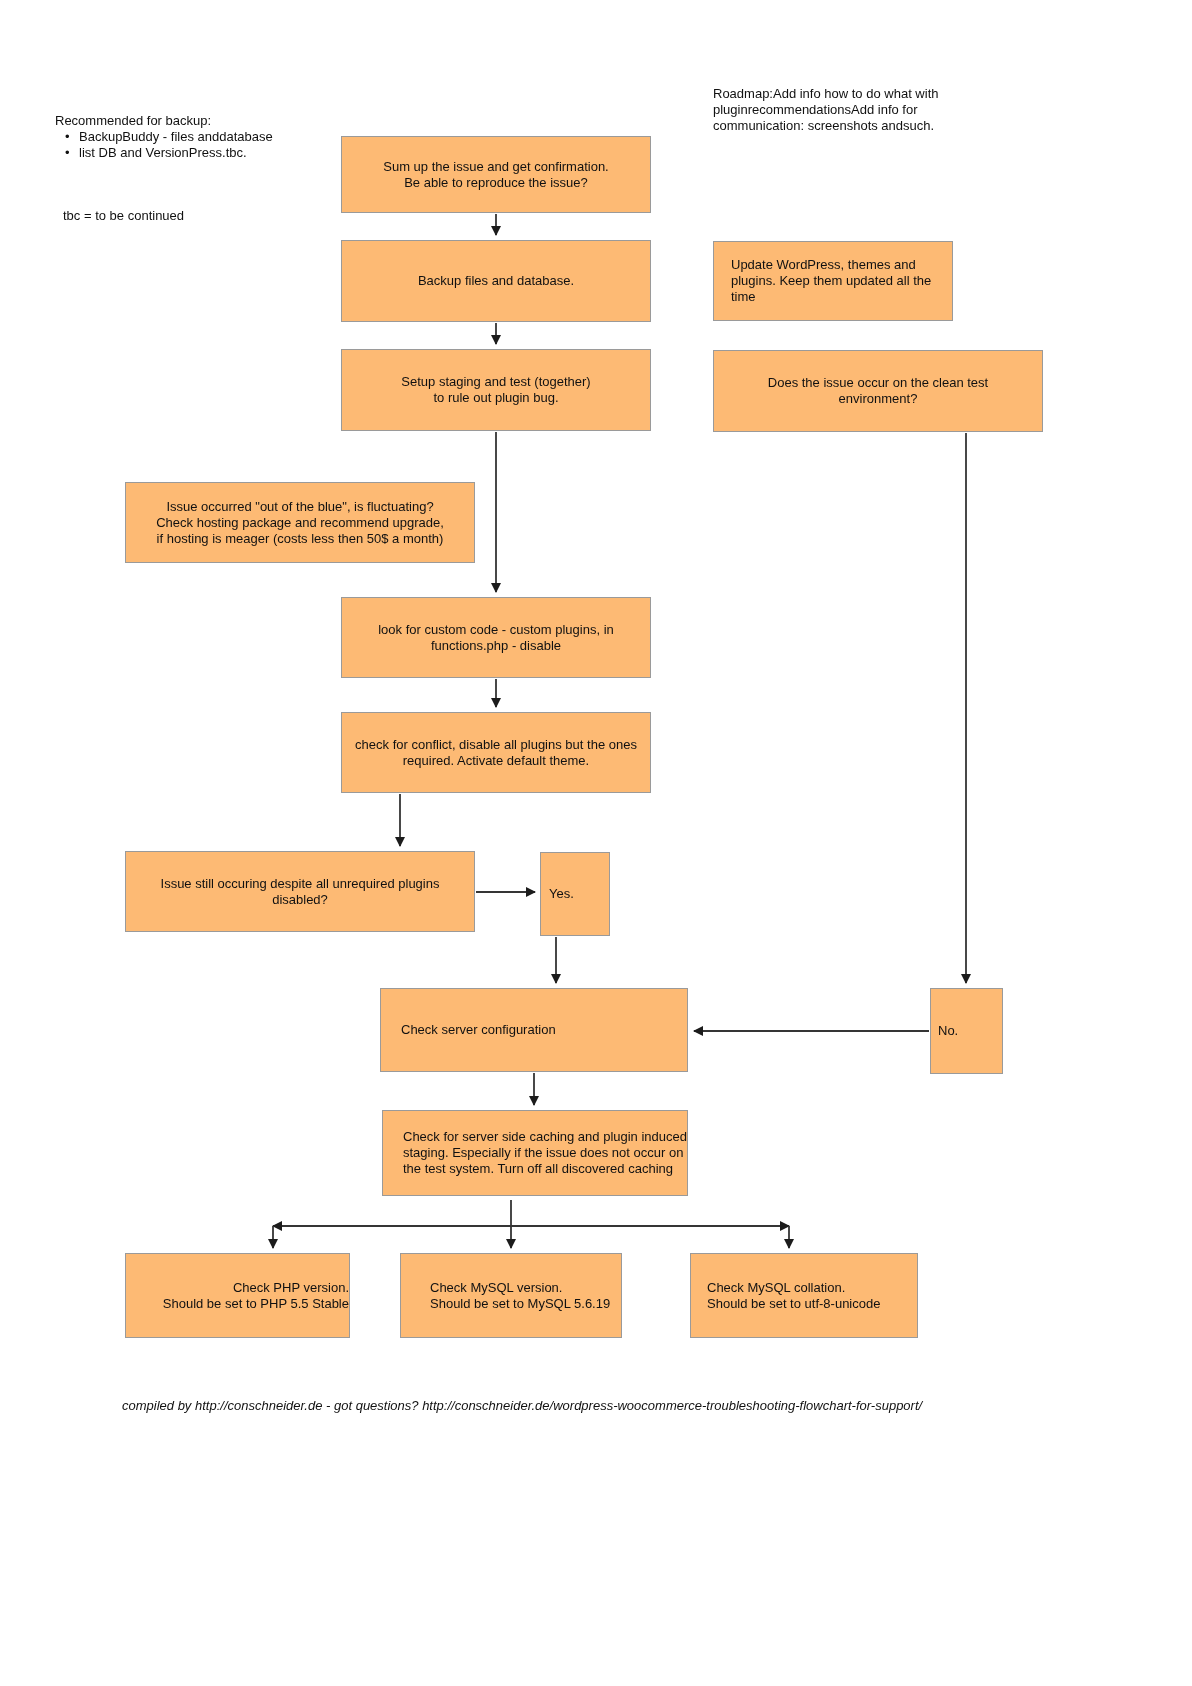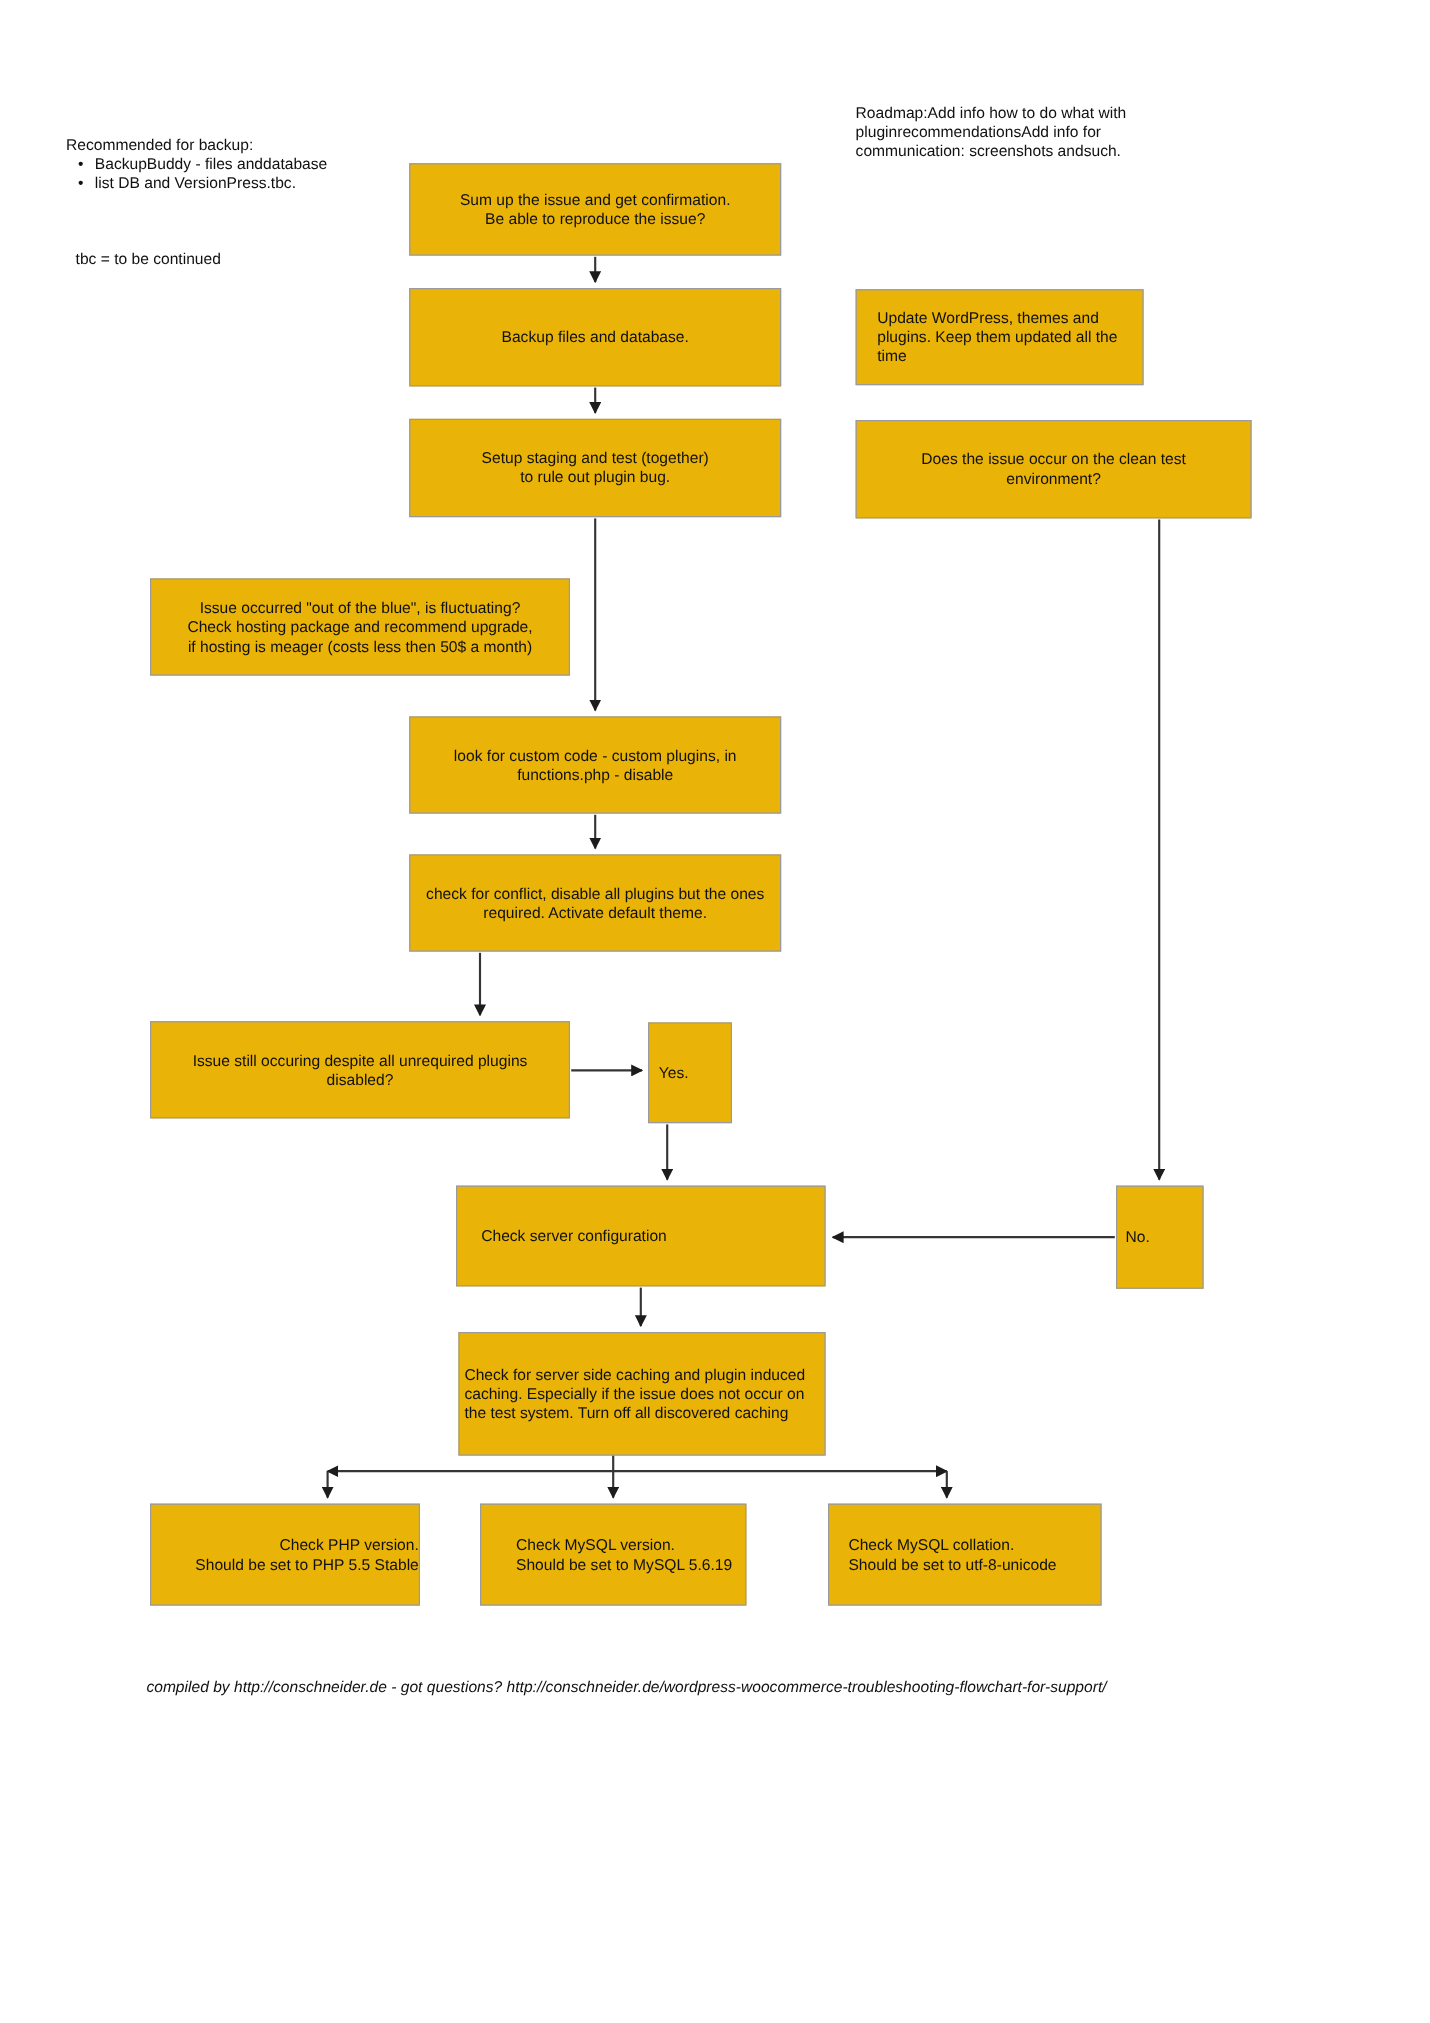--- a/index.html
+++ b/index.html
@@ -19,21 +19,21 @@
   #note-backup .bullet-row { display: flex; margin-top: 0; }
   #note-backup .bullet-dot { width: 14px; padding-left: 10px; flex: none; }
   #note-tbc { left: 63px; top: 208px; }
   #note-roadmap { left: 713px; top: 86px; width: 280px; }
   #footer-credit {
     position: absolute; left: 122px; top: 1398px; width: 980px;
     font-style: italic; font-size: 13px;
   }
   .node {
     position: absolute;
-    background: #eab308;
+    background: #fdba74;
     border: 1px solid #9a9a9a;
     box-sizing: border-box;
     display: flex;
     flex-direction: column;
     justify-content: center;
   }
   .node .ln { display: block; white-space: nowrap; }
   .centered { text-align: center; align-items: center; }
   .leftal   { text-align: left; }
   #n-sum_up          { left: 341px; top: 136px;  width: 310px; height: 77px; }
@@ -41,21 +41,21 @@
   #n-update_wp       { left: 713px; top: 241px;  width: 240px; height: 80px; padding-left: 17px; }
   #n-staging         { left: 341px; top: 349px;  width: 310px; height: 82px; }
   #n-clean_env       { left: 713px; top: 350px;  width: 330px; height: 82px; }
   #n-out_of_blue     { left: 125px; top: 482px;  width: 350px; height: 81px; }
   #n-custom_code     { left: 341px; top: 597px;  width: 310px; height: 81px; }
   #n-conflict        { left: 341px; top: 712px;  width: 310px; height: 81px; }
   #n-still_occuring  { left: 125px; top: 851px;  width: 350px; height: 81px; }
   #n-yes             { left: 540px; top: 852px;  width: 70px;  height: 84px; padding-left: 8px; }
   #n-check_server    { left: 380px; top: 988px;  width: 308px; height: 84px; padding-left: 20px; }
   #n-no              { left: 930px; top: 988px;  width: 73px;  height: 86px; padding-left: 7px; }
-  #n-caching         { left: 382px; top: 1110px; width: 306px; height: 103px; padding-left: 4px; }
+  #n-caching         { left: 382px; top: 1110px; width: 306px; height: 86px; padding-left: 20px; }
   #n-php             { left: 125px; top: 1253px; width: 225px; height: 85px; padding-left: 28px; text-align: right; }
   #n-mysql_version   { left: 400px; top: 1253px; width: 222px; height: 85px; padding-left: 29px; }
   #n-mysql_collation { left: 690px; top: 1253px; width: 228px; height: 85px; padding-left: 16px; }
 </style>
 </head>
 <body>
 
 <div id="canvas">
 
   <svg id="connectors" width="1192" height="1686" viewBox="0 0 1192 1686" xmlns="http://www.w3.org/2000/svg">
@@ -143,21 +143,21 @@
       <span class="ln">Yes.</span>
     </div>
   <div class="node leftal" id="n-check_server">
       <span class="ln">Check server configuration</span>
     </div>
   <div class="node leftal" id="n-no">
       <span class="ln">No.</span>
     </div>
   <div class="node leftal" id="n-caching">
       <span class="ln">Check for server side caching and plugin induced</span>
-      <span class="ln">caching. Especially if the issue does not occur on</span>
+      <span class="ln">staging. Especially if the issue does not occur on</span>
       <span class="ln">the test system. Turn off all discovered caching</span>
     </div>
   <div class="node leftal" id="n-php">
       <span class="ln">Check PHP version.</span>
       <span class="ln">Should be set to PHP 5.5 Stable</span>
     </div>
   <div class="node leftal" id="n-mysql_version">
       <span class="ln">Check MySQL version.</span>
       <span class="ln">Should be set to MySQL 5.6.19</span>
     </div>

